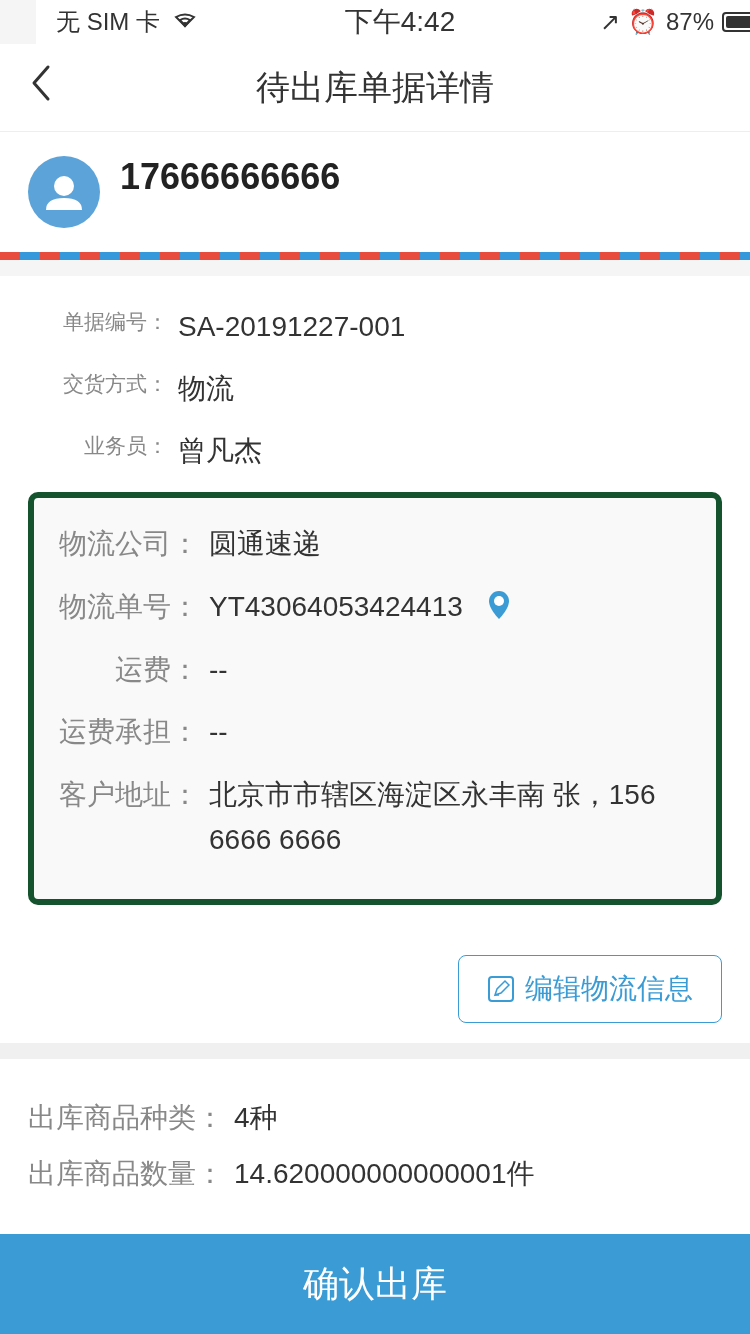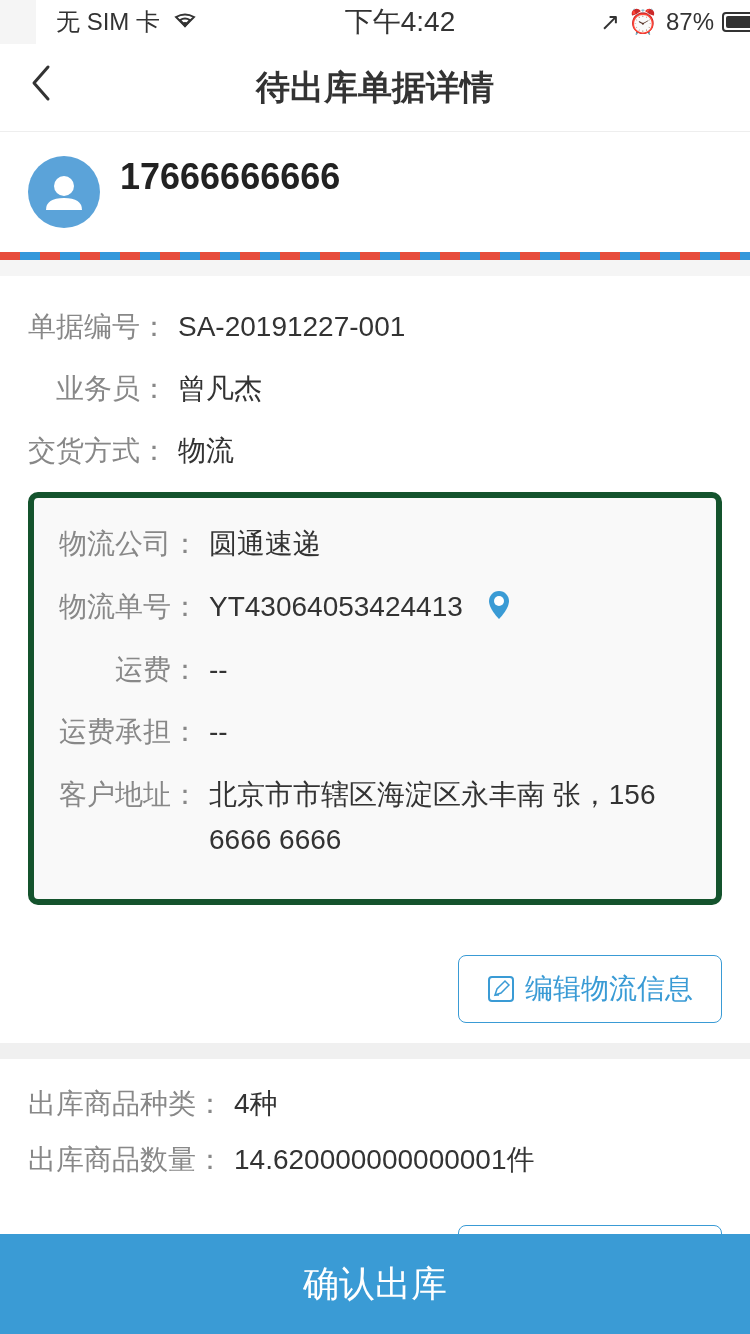--- a/index.html
+++ b/index.html
@@ -43,21 +43,21 @@
     }
     .nav-back {
       position: absolute;
       left: 28px;
       font-size: 40px;
       color: #333;
       cursor: pointer;
     }
     .nav-title {
       font-size: 34px;
-      font-weight: 700;
+      font-weight: 400;
       color: #333;
     }
 
     
     .dashed-line {
       width: 100%;
       height: 8px;
       background: repeating-linear-gradient(
         90deg,
         #e74c3c 0px, #e74c3c 20px,
@@ -103,21 +103,21 @@
     }
     .info-row {
       display: flex;
       align-items: flex-start;
       margin-bottom: 20px;
       line-height: 1.5;
     }
     .info-row:last-child { margin-bottom: 0; }
     .info-label {
       color: #888;
-      font-size: 28px;
+      font-size: 21px;
       flex-shrink: 0;
       text-align: right;
       min-width: 140px;
       margin-right: 10px;
     }
     .info-value {
       color: #333;
       font-size: 28px;
       flex: 1;
     }
@@ -187,21 +187,21 @@
     
     .section-divider {
       width: 100%;
       height: 16px;
       background: #f0f0f0;
     }
 
     
     .goods-section {
       background: #fff;
-      padding: 26px 28px;
+      padding: 40px 28px;
     }
     .goods-row {
       display: flex;
       align-items: center;
       margin-bottom: 18px;
     }
     .goods-row:last-child { margin-bottom: 0; }
     .goods-label {
       color: #888;
       font-size: 28px;
@@ -335,26 +335,26 @@
 </div>
 
 <div class="dashed-line"></div>
 
 <div class="info-section">
   <div class="info-row">
     <span class="info-label">单据编号：</span>
     <span class="info-value">SA-20191227-001</span>
   </div>
   <div class="info-row">
+    <span class="info-label">交货方式：</span>
+    <span class="info-value">物流</span>
+  </div>
+  <div class="info-row">
     <span class="info-label">业务员：</span>
     <span class="info-value">曾凡杰</span>
-  </div>
-  <div class="info-row">
-    <span class="info-label">交货方式：</span>
-    <span class="info-value">物流</span>
   </div>
 
   <div class="logistics-card">
     <div class="logistics-row">
       <span class="logistics-label">物流公司：</span>
       <span class="logistics-value">圆通速递</span>
     </div>
     <div class="logistics-row">
       <span class="logistics-label">物流单号：</span>
       <div class="tracking-row">

